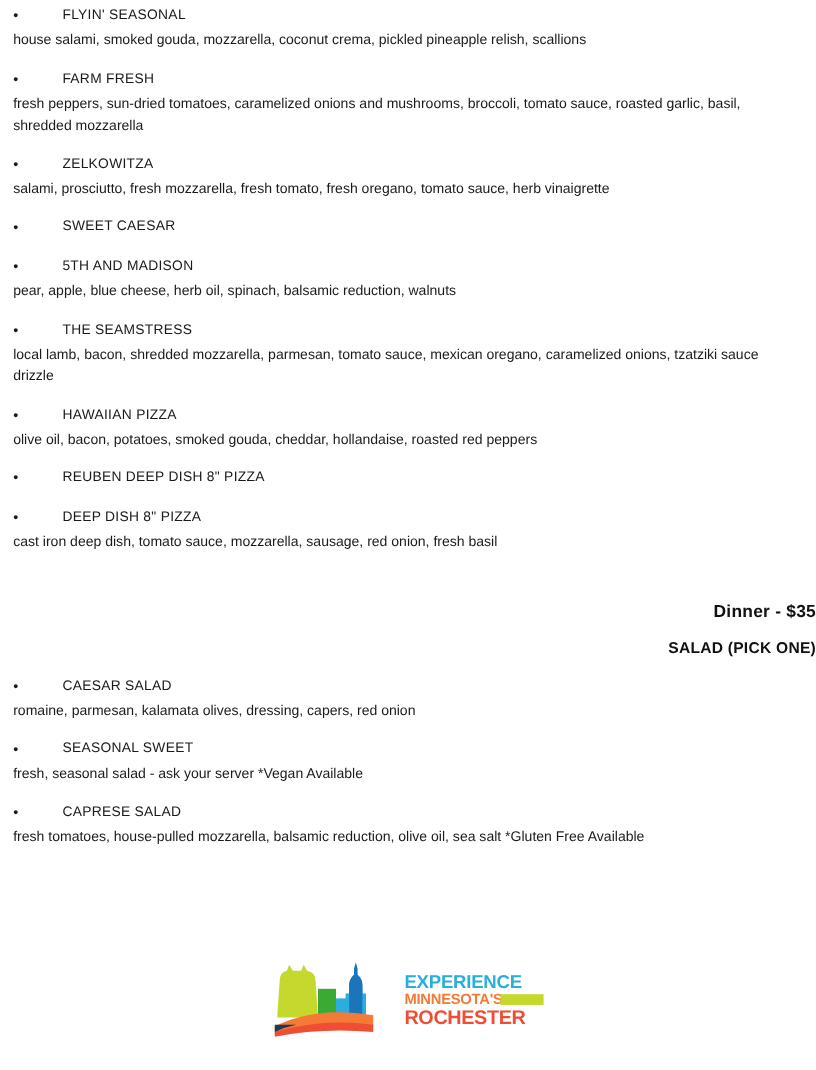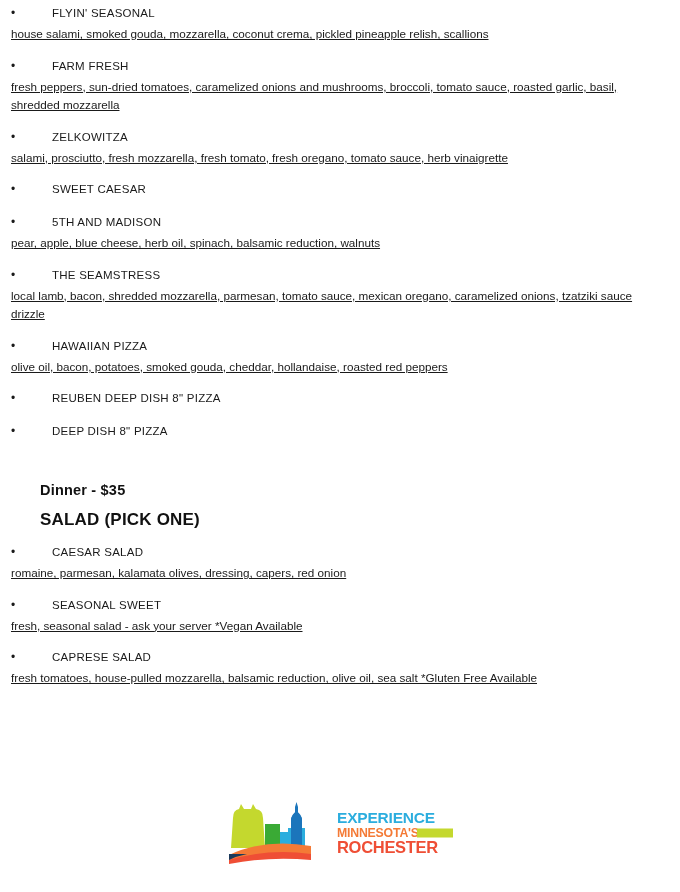--- a/index.html
+++ b/index.html
@@ -55,40 +55,39 @@
     font-size: 12px;
     color: #1a1a1a;
   }
   .item-desc {
     display: block;
     padding: 0 22px 0 11px;
     margin: 0 0 1px 0;
     font-size: 11.7px;
     line-height: 18.5px;
     color: #1a1a1a;
-    text-decoration: underline;
   }
 
   .spacer-after-desc { height: 9px; }
 
   
   .section-head {
-    text-align: left;
+    text-align: right;
     font-weight: bold;
     color: #111111;
     padding-left: 40px;
   }
   .section-title {
     font-size: 14.5px;
     line-height: 20px;
     margin: 0;
     letter-spacing: 0.2px;
   }
   .section-sub {
-    font-size: 17px;
+    font-size: 13px;
     line-height: 18px;
     margin: 0;
     letter-spacing: 0.2px;
   }
 
   .gap-before-dinner { height: 37px; }
   .gap-dinner-salad  { height: 11px; }
   .gap-salad-items   { height: 11px; }
 
   .top-pad { height: 1px; }
@@ -189,20 +188,21 @@
         <span>REUBEN DEEP DISH 8" PIZZA</span>
       </span>
       <div class="spacer-after-desc"></div>
     </li>
 
     <li class="menu-item">
       <span class="item-title-row">
         <span class="item-bullet">•</span>
         <span>DEEP DISH 8" PIZZA</span>
       </span>
+      <span class="item-desc">cast iron deep dish, tomato sauce, mozzarella, sausage, red onion, fresh basil</span>
     </li>
 
   </ul>
 
   <div class="gap-before-dinner"></div>
 
   <div class="section-head">
     <div class="section-title">Dinner - $35</div>
     <div class="gap-dinner-salad"></div>
     <div class="section-sub">SALAD (PICK ONE)</div>

